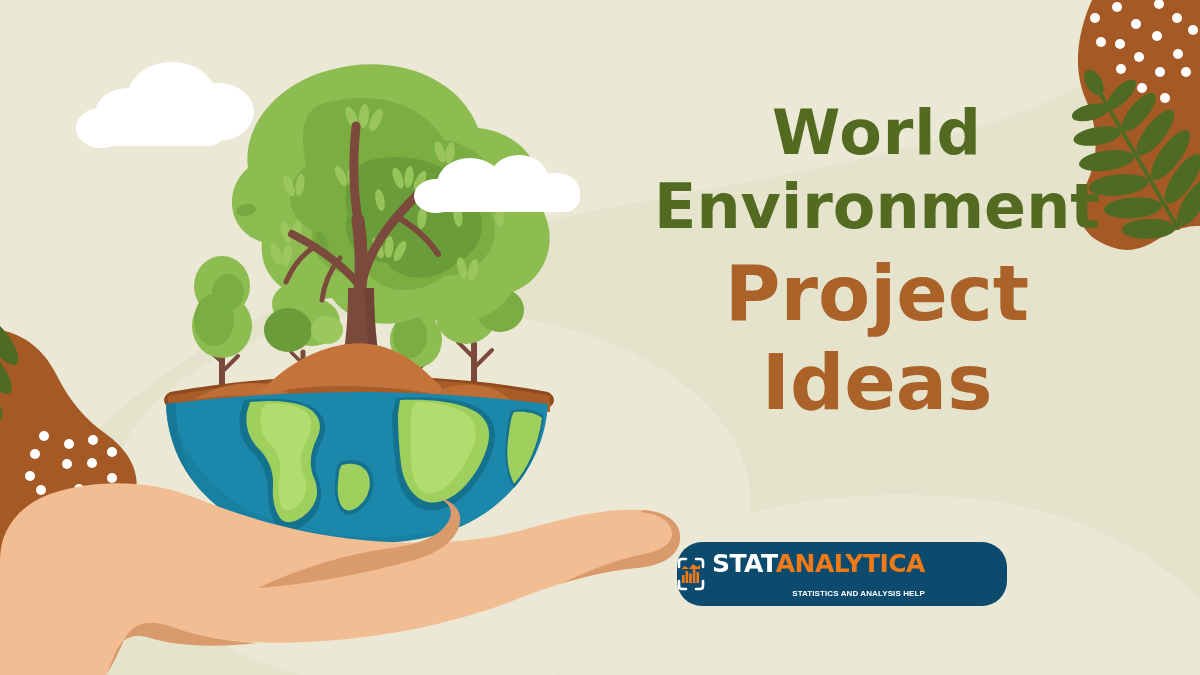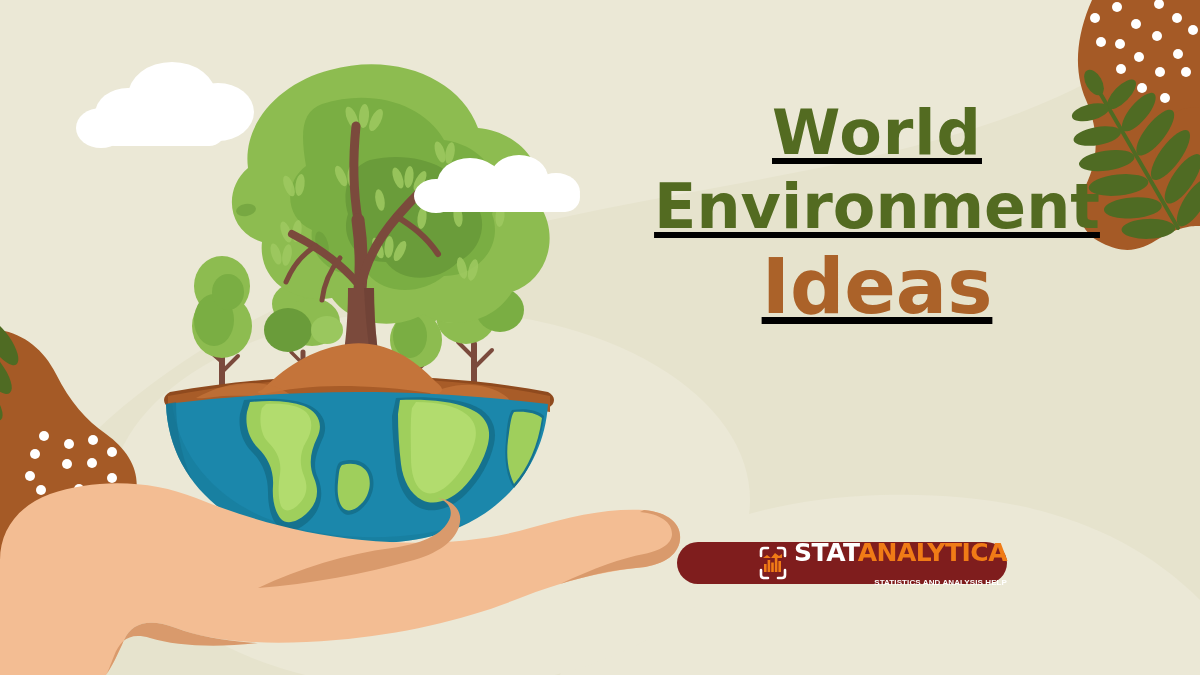--- a/index.html
+++ b/index.html
@@ -18,21 +18,20 @@
   .layer { position:absolute; top:0; left:0; width:1200px; height:675px; }
   .layer > svg { display:block; width:1200px; height:675px; }
 
   
   #text-col {
     position:absolute;
     left:612px; top:96px;
     width:530px;
     text-align:center;
     z-index:40;
-    text-decoration:underline;
   }
   .headline {
     font-family:"DejaVu Sans", sans-serif;
     font-weight:700;
     color:#536b21;
     letter-spacing:1px;
   }
   #line-world {
     font-size:62px;
     line-height:74px;
@@ -58,26 +57,26 @@
   }
   #line-ideas {
     font-size:76px;
     line-height:86px;
   }
 
   
   #logo-badge {
     position:absolute;
     left:677px; top:542px;
-    width:330px; height:42px;
-    background:#7f1d1d;
+    width:330px; height:64px;
+    background:#0c4a6e;
     border-radius:25px;
     display:flex;
     align-items:center;
-    justify-content:flex-end;
+    justify-content:flex-start;
     z-index:45;
   }
   #logo-inner { display:flex; align-items:center; gap:7px; }
   #logo-mark { width:28px; height:34px; flex:0 0 auto; }
   #logo-words { display:flex; flex-direction:column; align-items:flex-start; line-height:1; }
   #logo-wordmark {
     font-family:"DejaVu Sans", sans-serif;
     font-weight:700;
     font-size:25px;
     letter-spacing:-0.5px;
@@ -426,20 +425,21 @@
         <path d="M258,588 C300,568 346,554 392,548 C420,544 440,536 448,522
                  C454,512 450,502 438,498 C452,500 462,510 460,522
                  C458,538 442,552 414,560 C364,574 310,584 258,588 Z" fill="#d99a6c"></path>
       </g>
     </svg>
   </div>
 
   <div id="text-col">
     <div class="headline" id="line-world">World</div>
     <div class="headline" id="line-env">Environment</div>
+    <div class="subline" id="line-project">Project</div>
     <div class="subline" id="line-ideas">Ideas</div>
   </div>
 
   <div id="logo-badge">
     <div id="logo-inner">
       <span id="logo-mark">
         <svg viewBox="0 0 28 34" xmlns="http://www.w3.org/2000/svg">
           <g fill="none" stroke="#ffffff" stroke-width="2.6" stroke-linecap="round">
             <path d="M9,2 L5,2 C3.3,2 2,3.3 2,5 L2,10"></path>
             <path d="M19,2 L23,2 C24.7,2 26,3.3 26,5 L26,10"></path>

